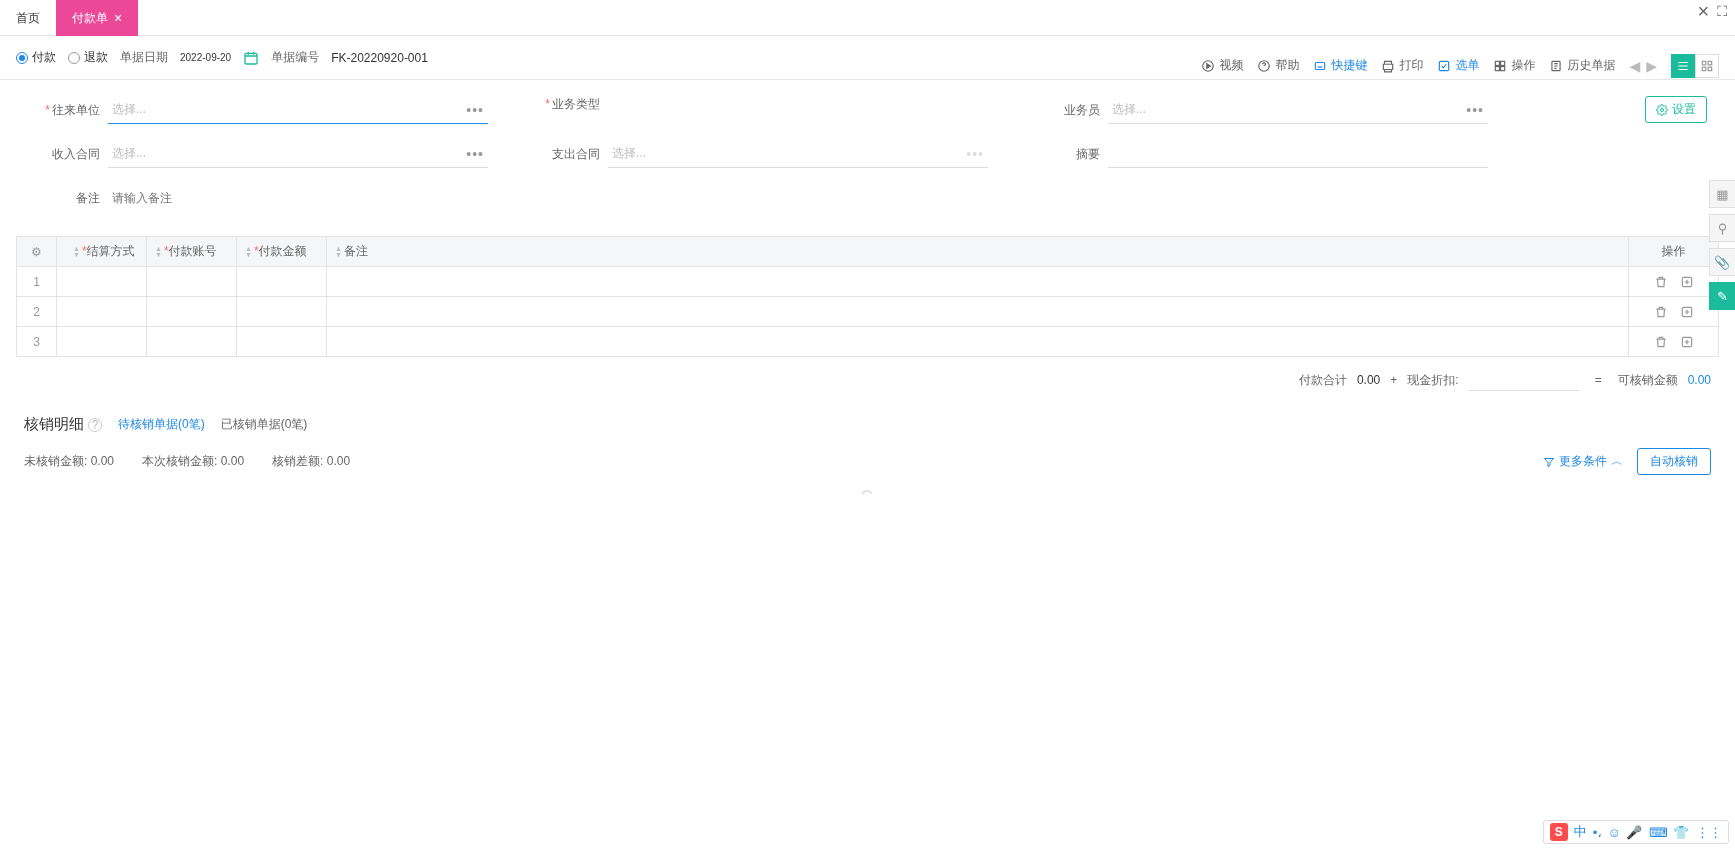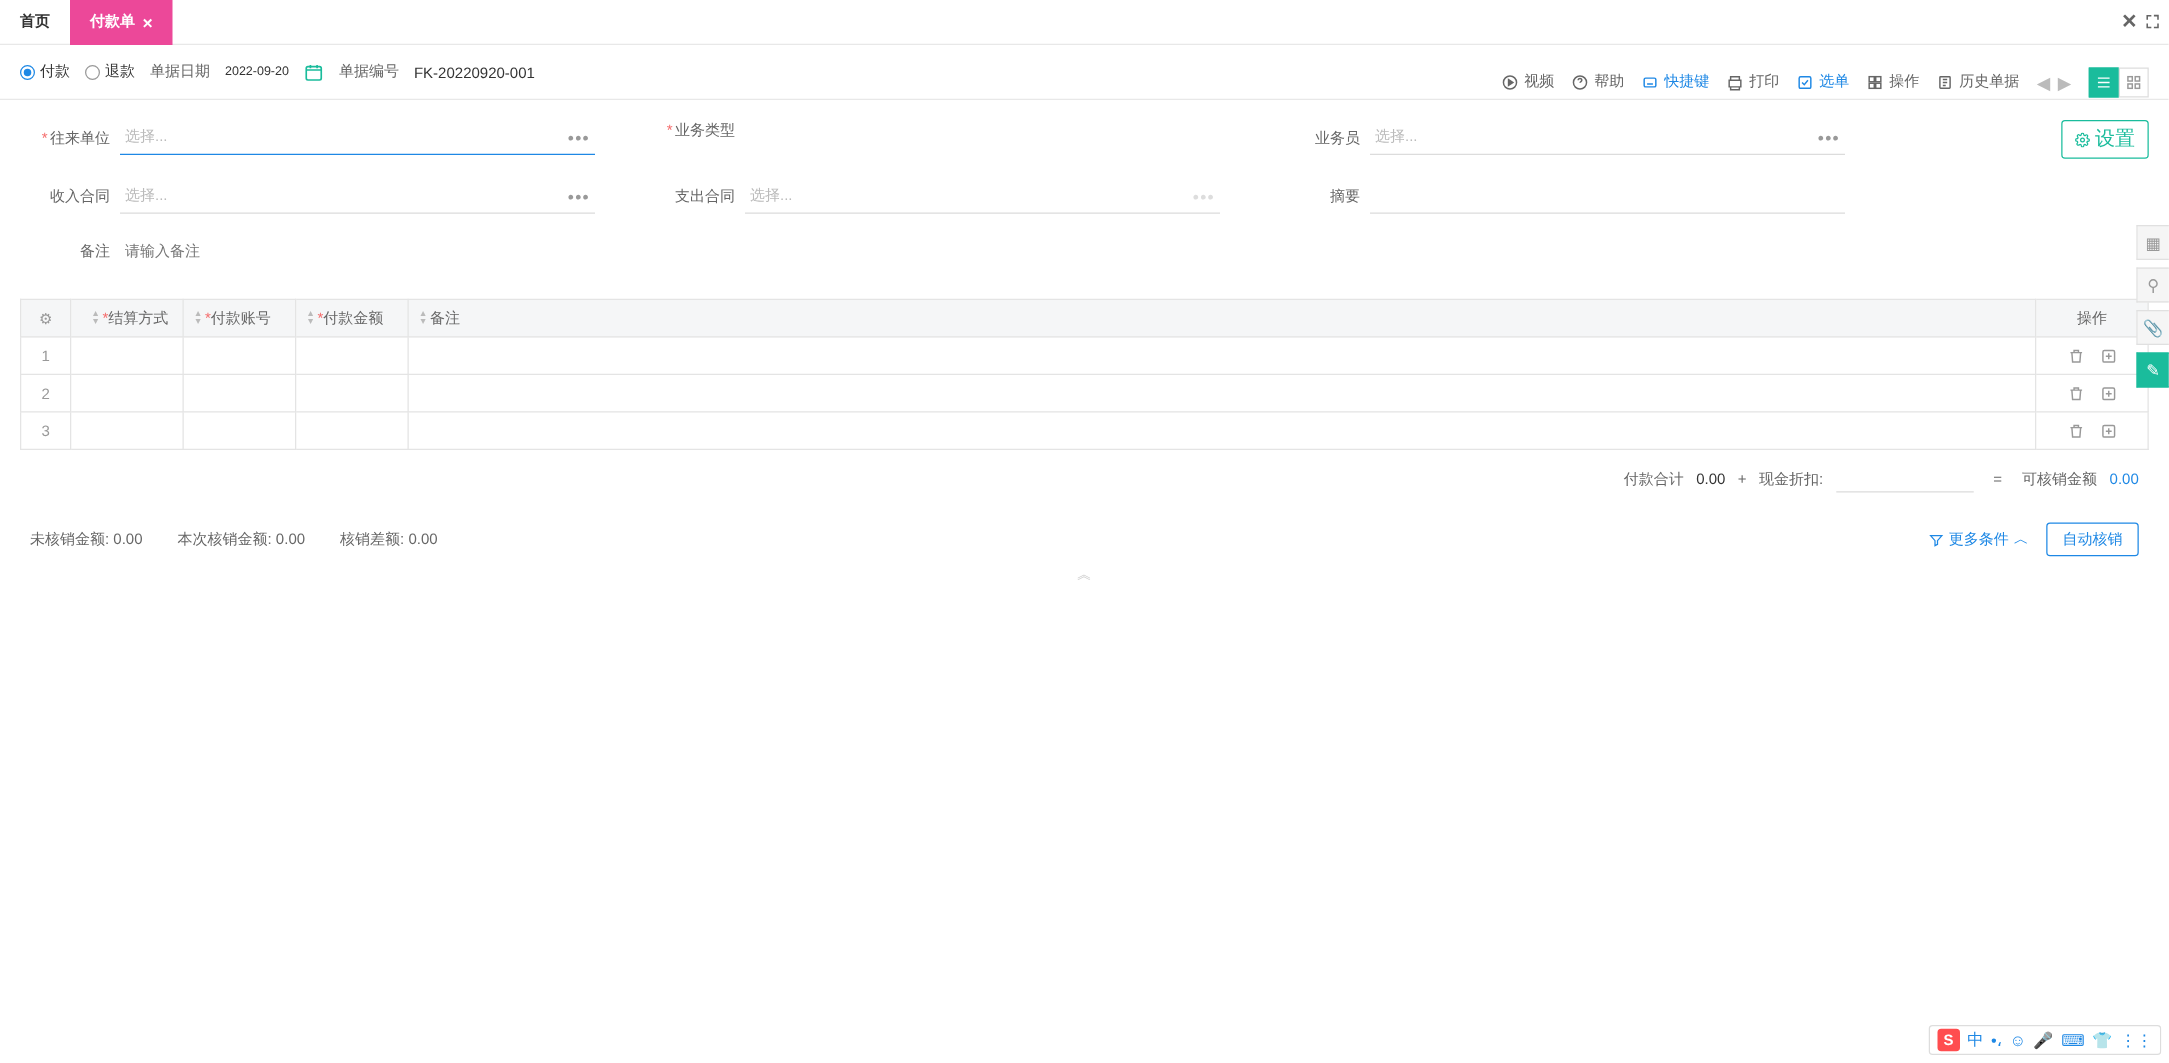--- a/index.html
+++ b/index.html
@@ -1,19 +1,19 @@
 <!DOCTYPE html>
 <html><head>
 <meta charset="utf-8">
 <style>
 * { box-sizing: border-box; margin: 0; padding: 0; }
 body { font-family: "Microsoft YaHei", "PingFang SC", sans-serif; font-size: 12px; color: #333; background: #fff; }
 
 
-.tabs-bar { display: flex; align-items: center; height: 36px; border-bottom: 1px solid #e8e8e8; position: relative; font-weight: bold; }
+.tabs-bar { display: flex; height: 36px; border-bottom: 1px solid #e8e8e8; position: relative; }
 .tab { padding: 0 16px; height: 36px; display: flex; align-items: center; cursor: pointer; gap: 6px; }
 .tab.active { background: #ec4899; color: #fff; }
 .tab-close { font-size: 14px; }
 .tabs-right { position: absolute; right: 8px; display: flex; gap: 8px; align-items: center; }
 .close-btn { font-size: 20px; cursor: pointer; color: #666; }
 .fullscreen-btn { font-size: 14px; cursor: pointer; color: #666; }
 
 
 .toolbar { display: flex; align-items: center; height: 44px; padding: 0 16px; border-bottom: 1px solid #e8e8e8; gap: 12px; }
 .radio-group { display: flex; gap: 12px; align-items: center; }
@@ -28,32 +28,32 @@
 .toolbar-actions { display: flex; align-items: center; gap: 14px; color: #666; font-size: 12px; margin-top: 16px; }
 .toolbar-actions .act { display: flex; align-items: center; gap: 4px; cursor: pointer; }
 .toolbar-actions .act svg { width: 14px; height: 14px; }
 .nav-arrows { display: flex; gap: 6px; color: #bbb; }
 .nav-arrows span { cursor: pointer; font-size: 14px; }
 .view-toggle { display: flex; }
 .view-toggle .vbtn { width: 24px; height: 24px; display: flex; align-items: center; justify-content: center; border: 1px solid #ddd; cursor: pointer; }
 .view-toggle .vbtn.active { background: #1abc9c; color: #fff; border-color: #1abc9c; }
 
 
-.form-area { padding: 16px 16px 8px; }
+.form-area { padding: 16px 28px 8px; }
 .form-row { display: flex; gap: 40px; margin-bottom: 16px; align-items: flex-start; }
 .form-item { display: flex; align-items: center; gap: 8px; flex: 1; max-width: 460px; }
 .form-item .label { width: 72px; text-align: right; color: #666; font-size: 12px; flex-shrink: 0; }
 .form-item .req { color: #f56c6c; margin-right: 2px; }
 .form-input { flex: 1; height: 28px; border: none; border-bottom: 1px solid #dcdcdc; padding: 0 4px; font-size: 12px; outline: none; display: flex; align-items: center; justify-content: space-between; cursor: pointer; }
 .form-input.focused { border-bottom-color: #1e88e5; }
 .form-input .placeholder { color: #bbb; }
 .form-input .value { color: #333; }
 .more-icon { color: #999; font-size: 14px; letter-spacing: 1px; }
 .chevron-icon { color: #999; }
-.settings-btn { border: 1px solid #1abc9c; color: #1abc9c; padding: 4px 10px; border-radius: 3px; cursor: pointer; display: flex; align-items: center; gap: 4px; font-size: 16px; }
+.settings-btn { border: 1px solid #1abc9c; color: #1abc9c; padding: 4px 10px; border-radius: 3px; cursor: pointer; display: flex; align-items: center; gap: 4px; font-size: 12px; }
 .form-item-settings { flex: 0 0 auto; margin-left: auto; }
 
 
 .table-wrap { padding: 0 16px; }
 table.grid { width: 100%; border-collapse: collapse; table-layout: fixed; }
 table.grid th, table.grid td { border: 1px solid #e4e4e4; height: 30px; padding: 0 8px; font-size: 12px; text-align: left; }
 table.grid th { background: #f5f6f7; color: #666; font-weight: normal; }
 table.grid th.idx, table.grid td.idx { width: 40px; text-align: center; color: #999; }
 table.grid th.col-settle { width: 90px; padding-left: 16px; }
 table.grid th.col-acct { width: 90px; }
@@ -370,20 +370,28 @@
   <span class="num">0.00</span>
   <span>+</span>
   <span>现金折扣:</span>
   <input class="discount-input" style="">
   <span class="eq">=</span>
   <span>可核销金额</span>
   <span class="blue">0.00</span>
 </div>
 
 <div class="writeoff">
+  <div class="wo-header">
+    <span class="wo-title">
+      <span>核销明细</span>
+      <span class="info-icon">?</span>
+    </span>
+    <span class="wo-tab active">待核销单据(0笔)</span>
+    <span class="wo-tab">已核销单据(0笔)</span>
+  </div>
   <div class="wo-subrow">
     <span>未核销金额: 0.00</span>
     <span>本次核销金额: 0.00</span>
     <span>核销差额: 0.00</span>
     <div class="wo-right">
       <span class="more-cond">
         <svg width="12" height="12" viewBox="0 0 24 24" fill="none" stroke="#1e88e5" stroke-width="2">
             <path d="M3 5h18l-7 8v6l-4 2v-8z"></path>
           </svg>
         <span>更多条件</span>

